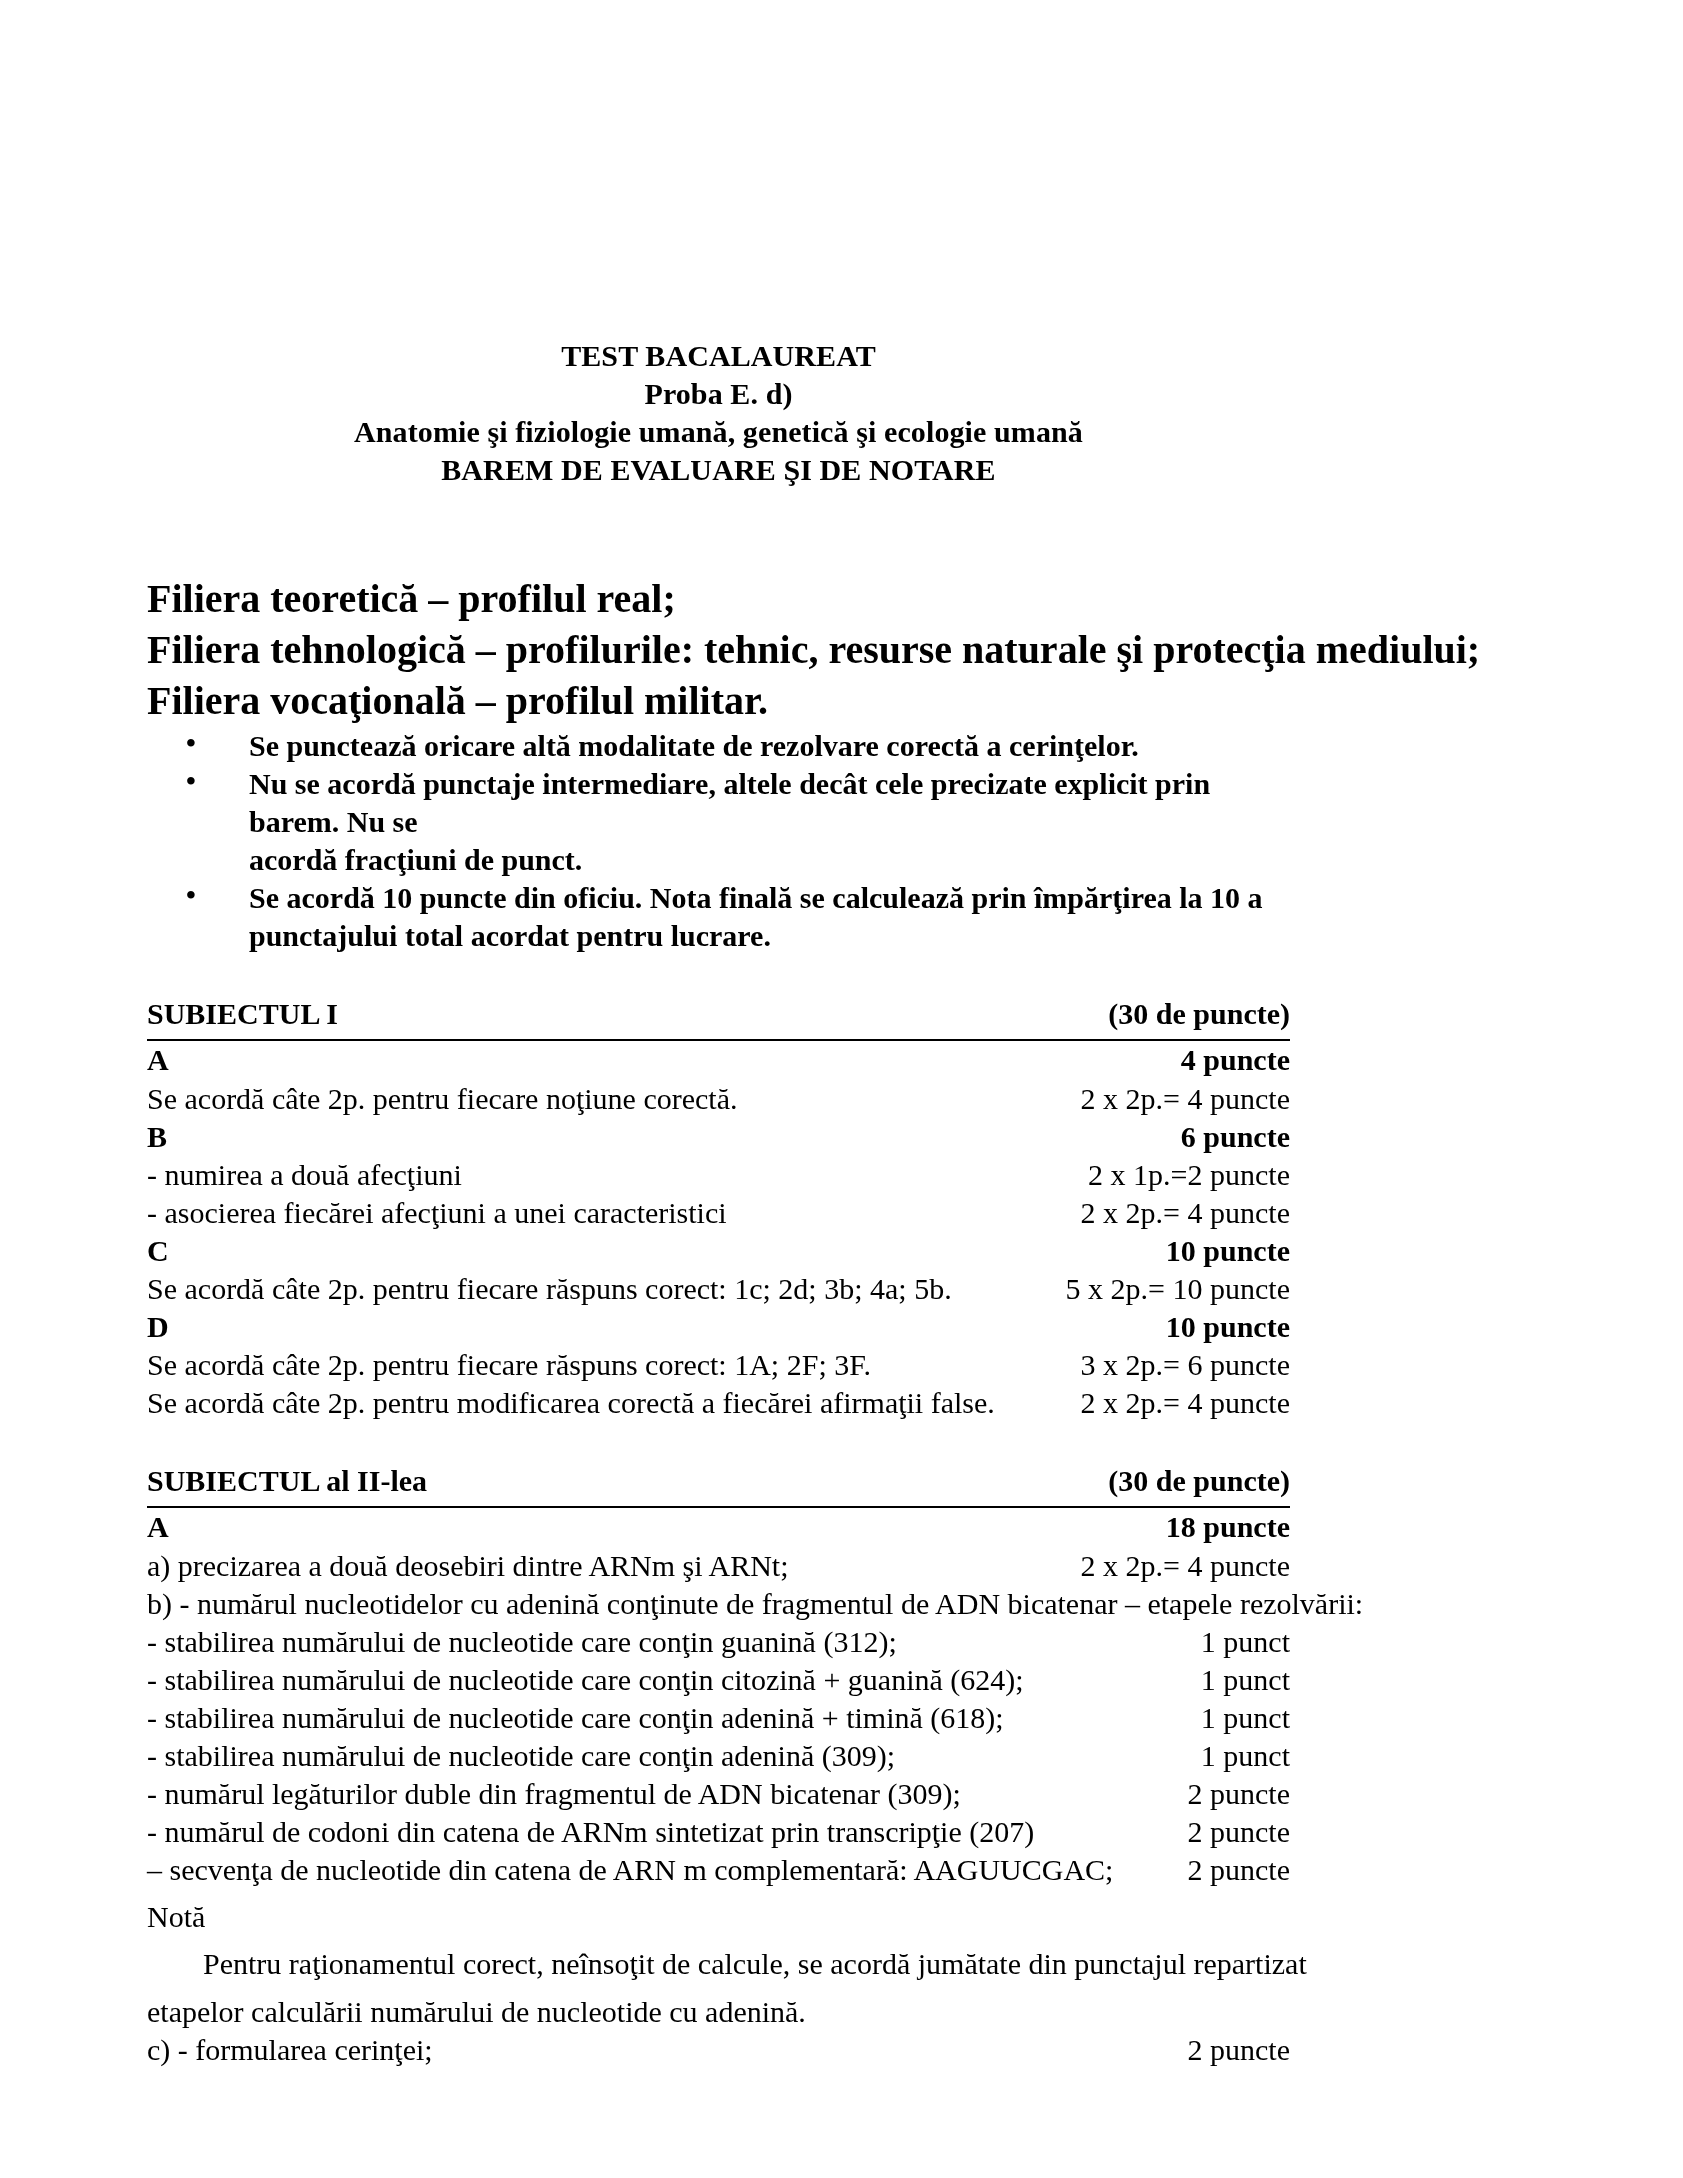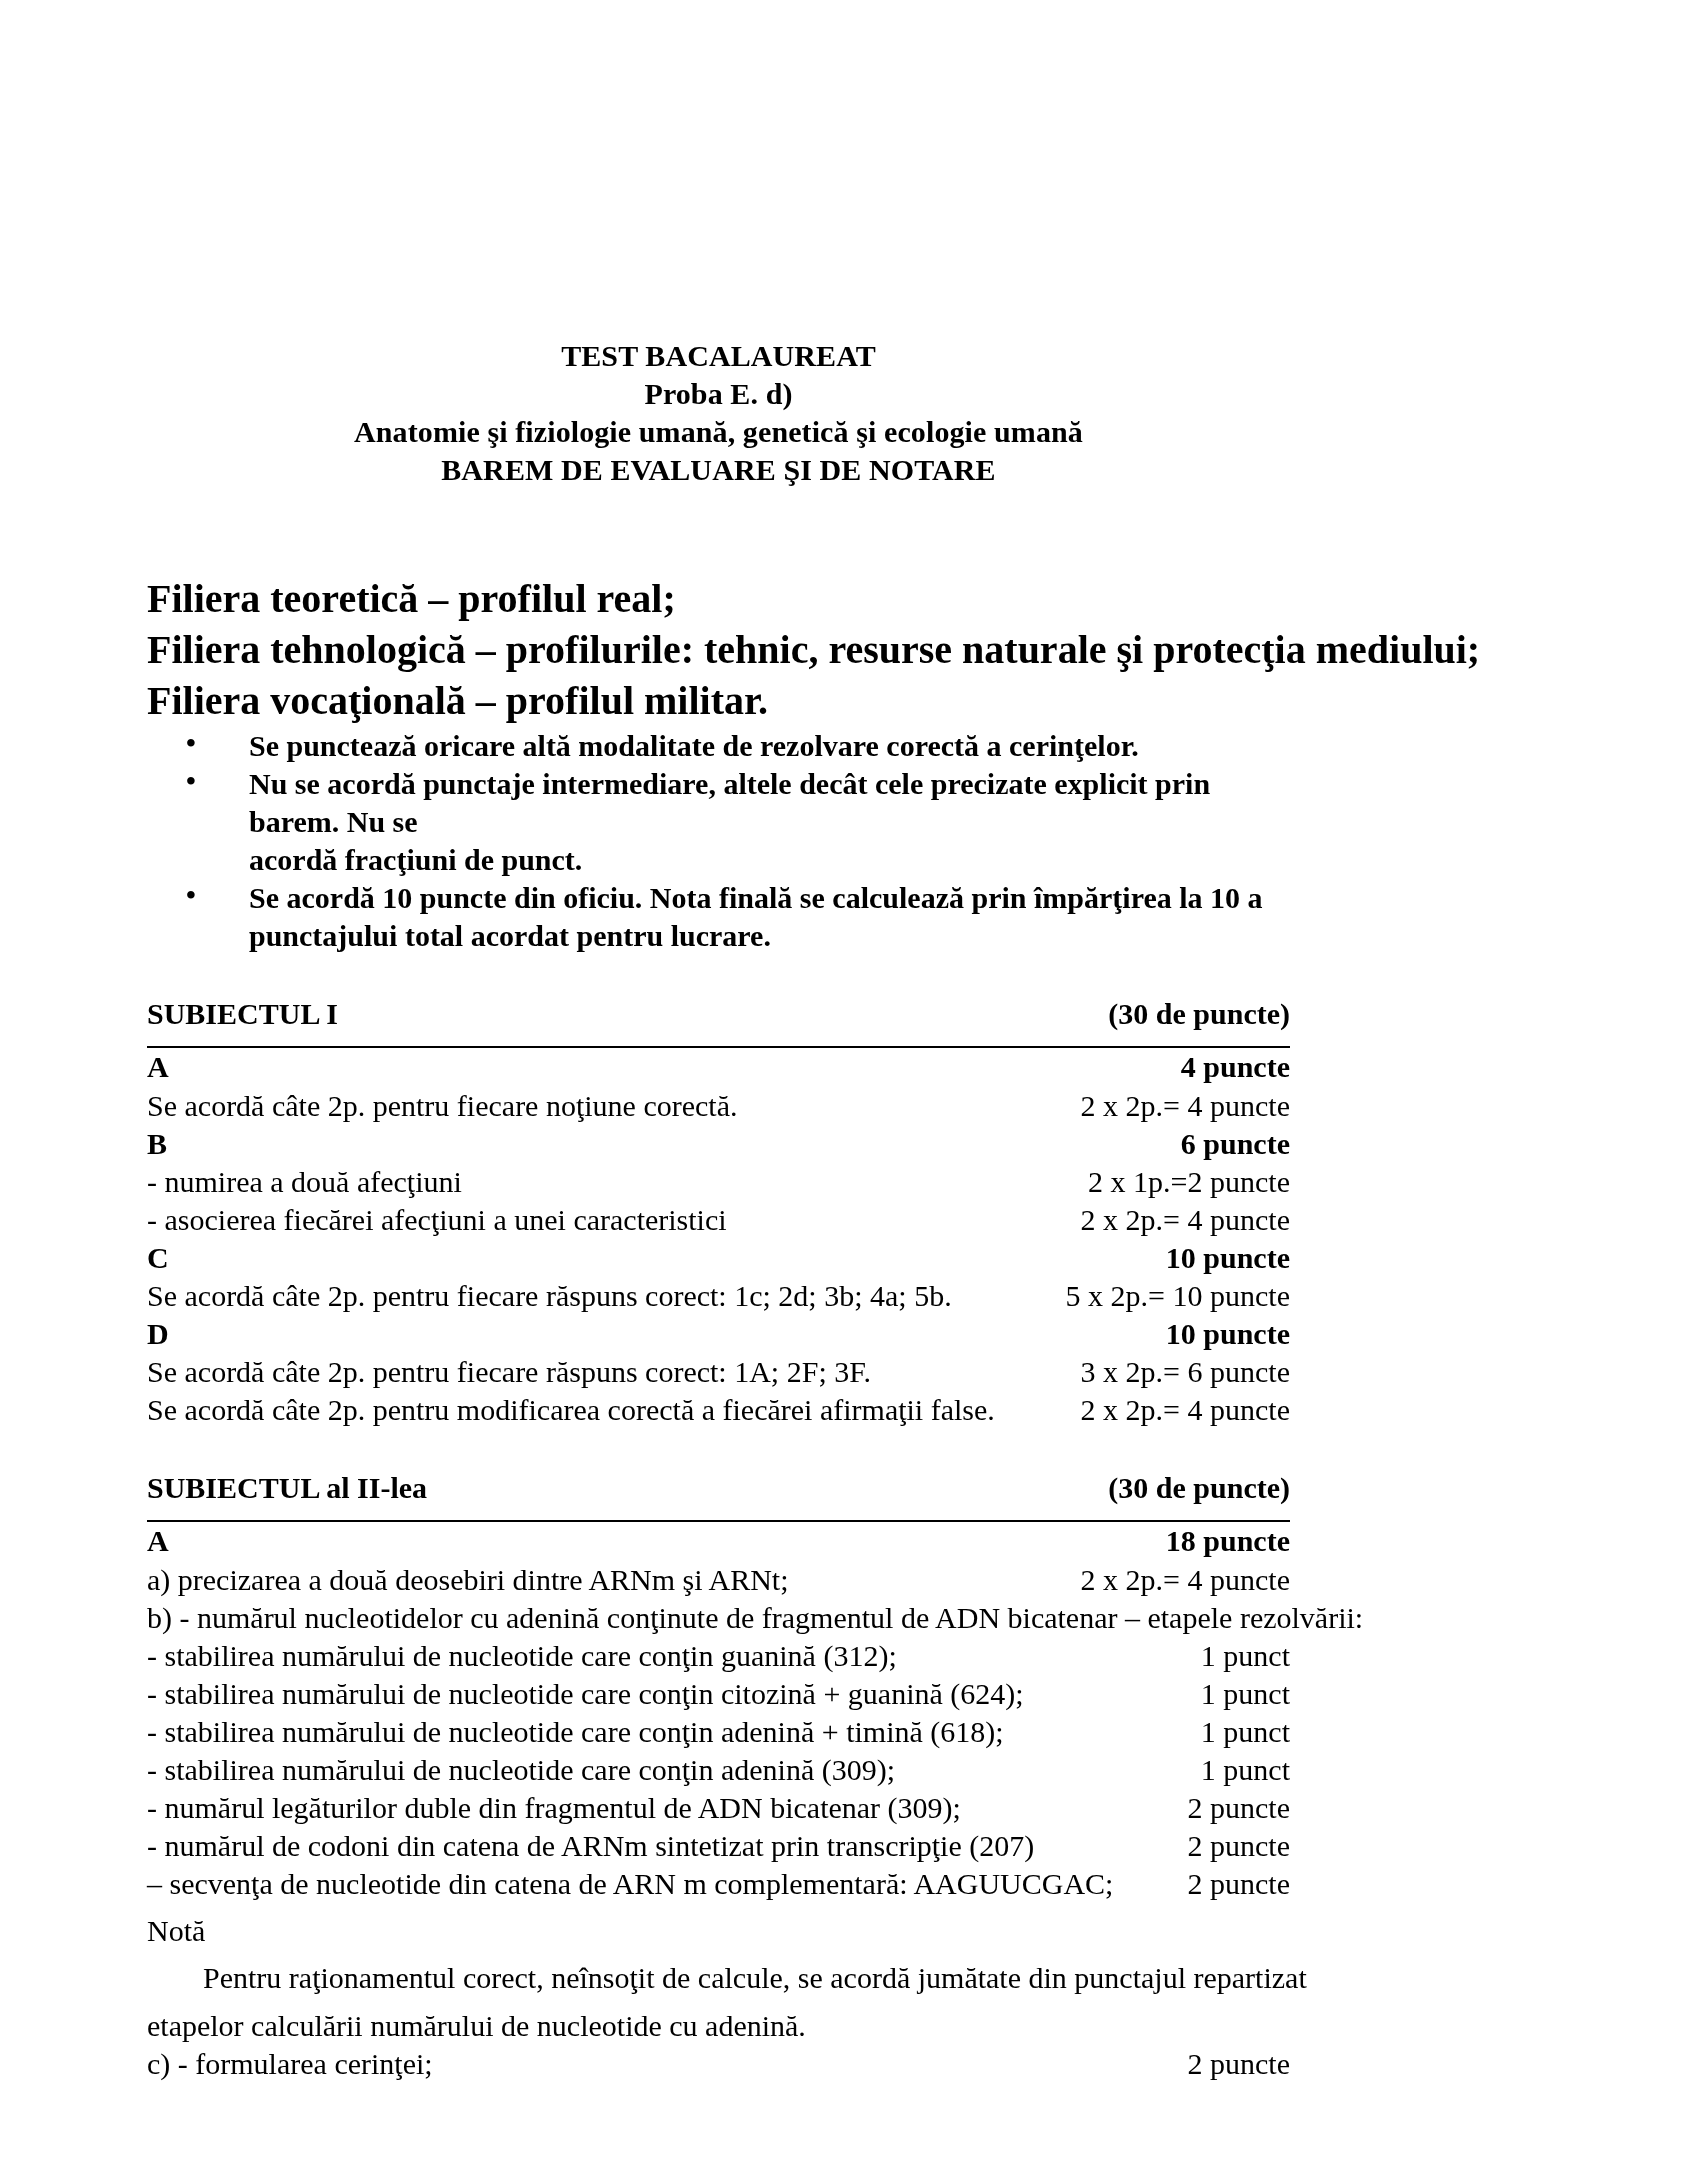--- a/index.html
+++ b/index.html
@@ -64,21 +64,21 @@
   .section-gap { height: 40px; }
 
   
   .subject-head {
     display: flex;
     align-items: flex-start;
     font-weight: bold;
     font-size: 30px;
     line-height: 1.27;
     border-bottom: 2.5px solid #000;
-    padding-bottom: 13px;
+    padding-bottom: 6px;
   }
   .subject-head .sh-left { white-space: pre; }
   .subject-head .sh-fill { flex: 1 1 auto; }
   .subject-head .sh-right { white-space: pre; text-align: right; }
 
   
   .row {
     display: flex;
     align-items: baseline;
     font-size: 30px;

